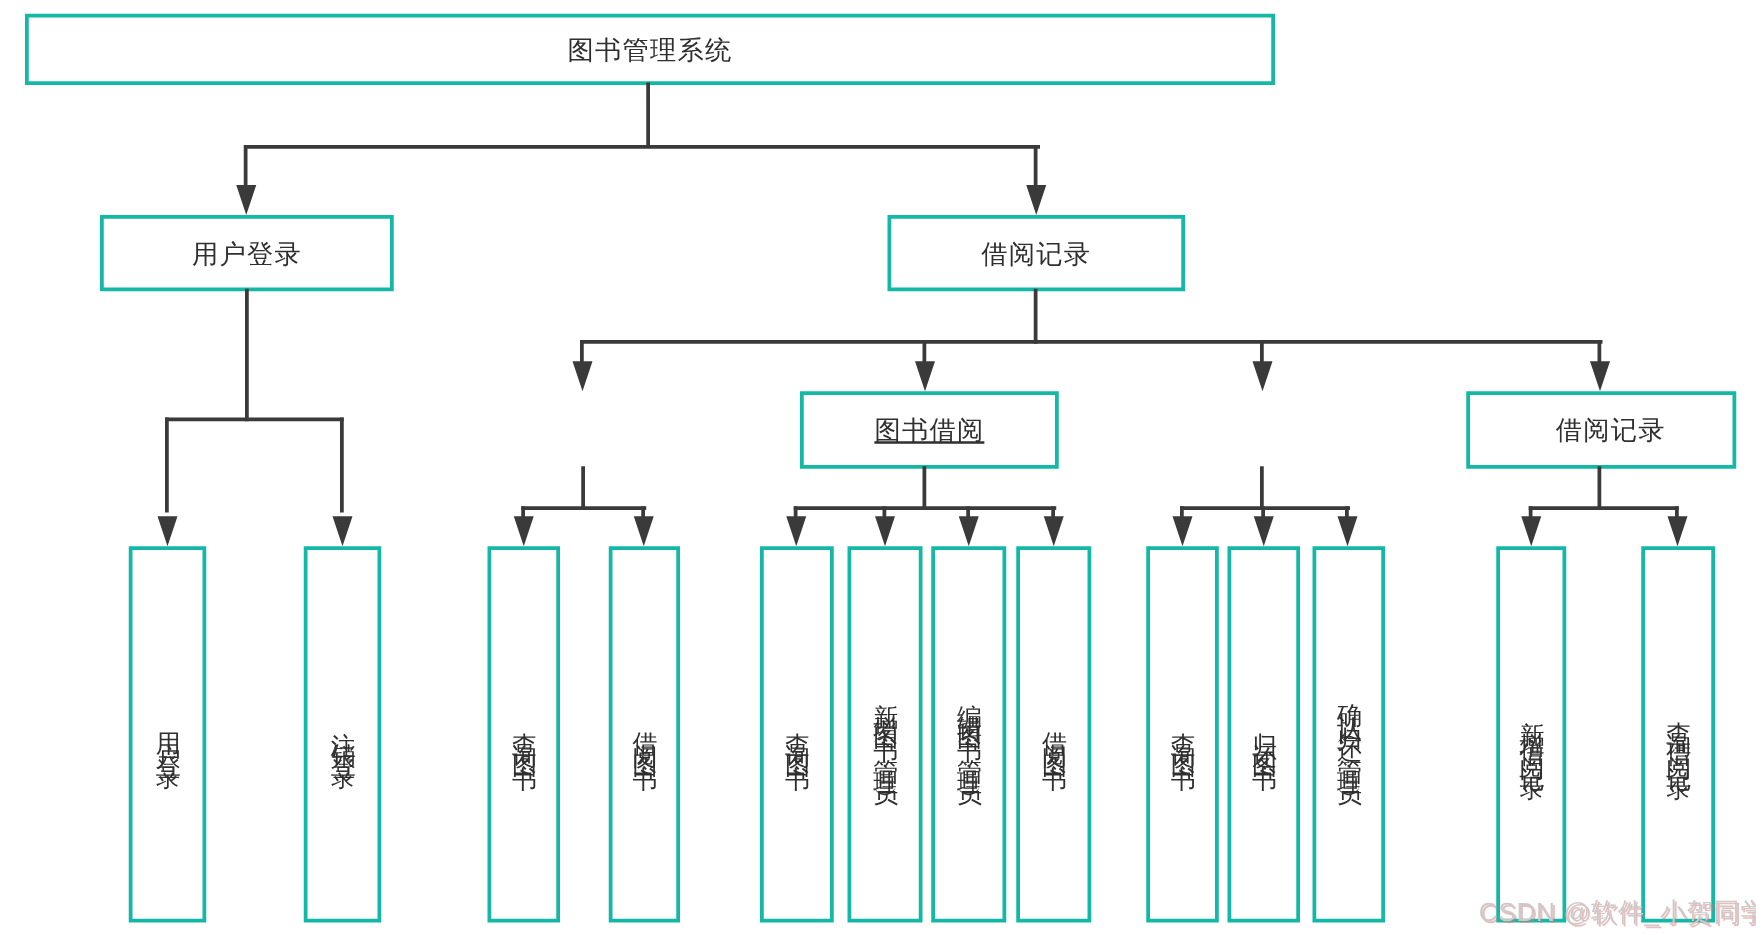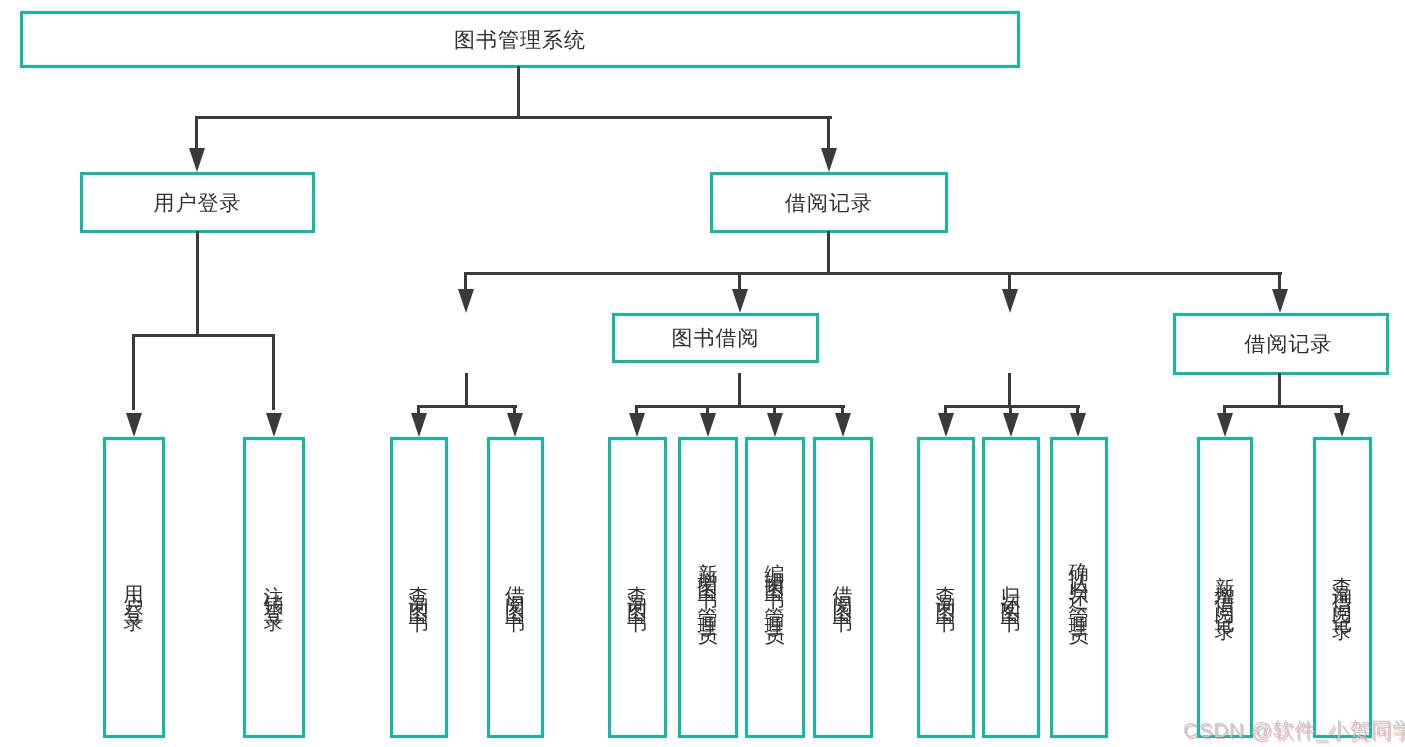--- a/index.html
+++ b/index.html
@@ -64,21 +64,21 @@
   <div class="hline" style="left:464px;top:272px;width:818px;"></div>
   <div class="vline" style="left:464px;top:272px;height:20px;"></div>
   <div class="arrow" style="left:458px;top:289px;"></div>
   <div class="vline" style="left:738px;top:272px;height:20px;"></div>
   <div class="arrow" style="left:732px;top:289px;"></div>
   <div class="vline" style="left:1008px;top:272px;height:20px;"></div>
   <div class="arrow" style="left:1002px;top:289px;"></div>
   <div class="vline" style="left:1278px;top:272px;height:20px;"></div>
   <div class="arrow" style="left:1272px;top:289px;"></div>
 
-  <div class="box h" style="left:612px;top:313px;width:207px;height:50px;">
+  <div class="box h" style="left:640px;top:313px;width:207px;height:62px;text-decoration:underline;">
     <span>图书借阅</span>
   </div>
   <div class="box h" style="left:1173px;top:313px;width:216px;height:62px;padding-left:15px;">
     <span>借阅记录</span>
   </div>
 
   <div class="vline" style="left:465px;top:373px;height:35px;"></div>
   <div class="hline" style="left:417px;top:405px;width:100px;"></div>
   <div class="vline" style="left:417px;top:405px;height:12px;"></div>
   <div class="arrow" style="left:411px;top:413px;"></div>

